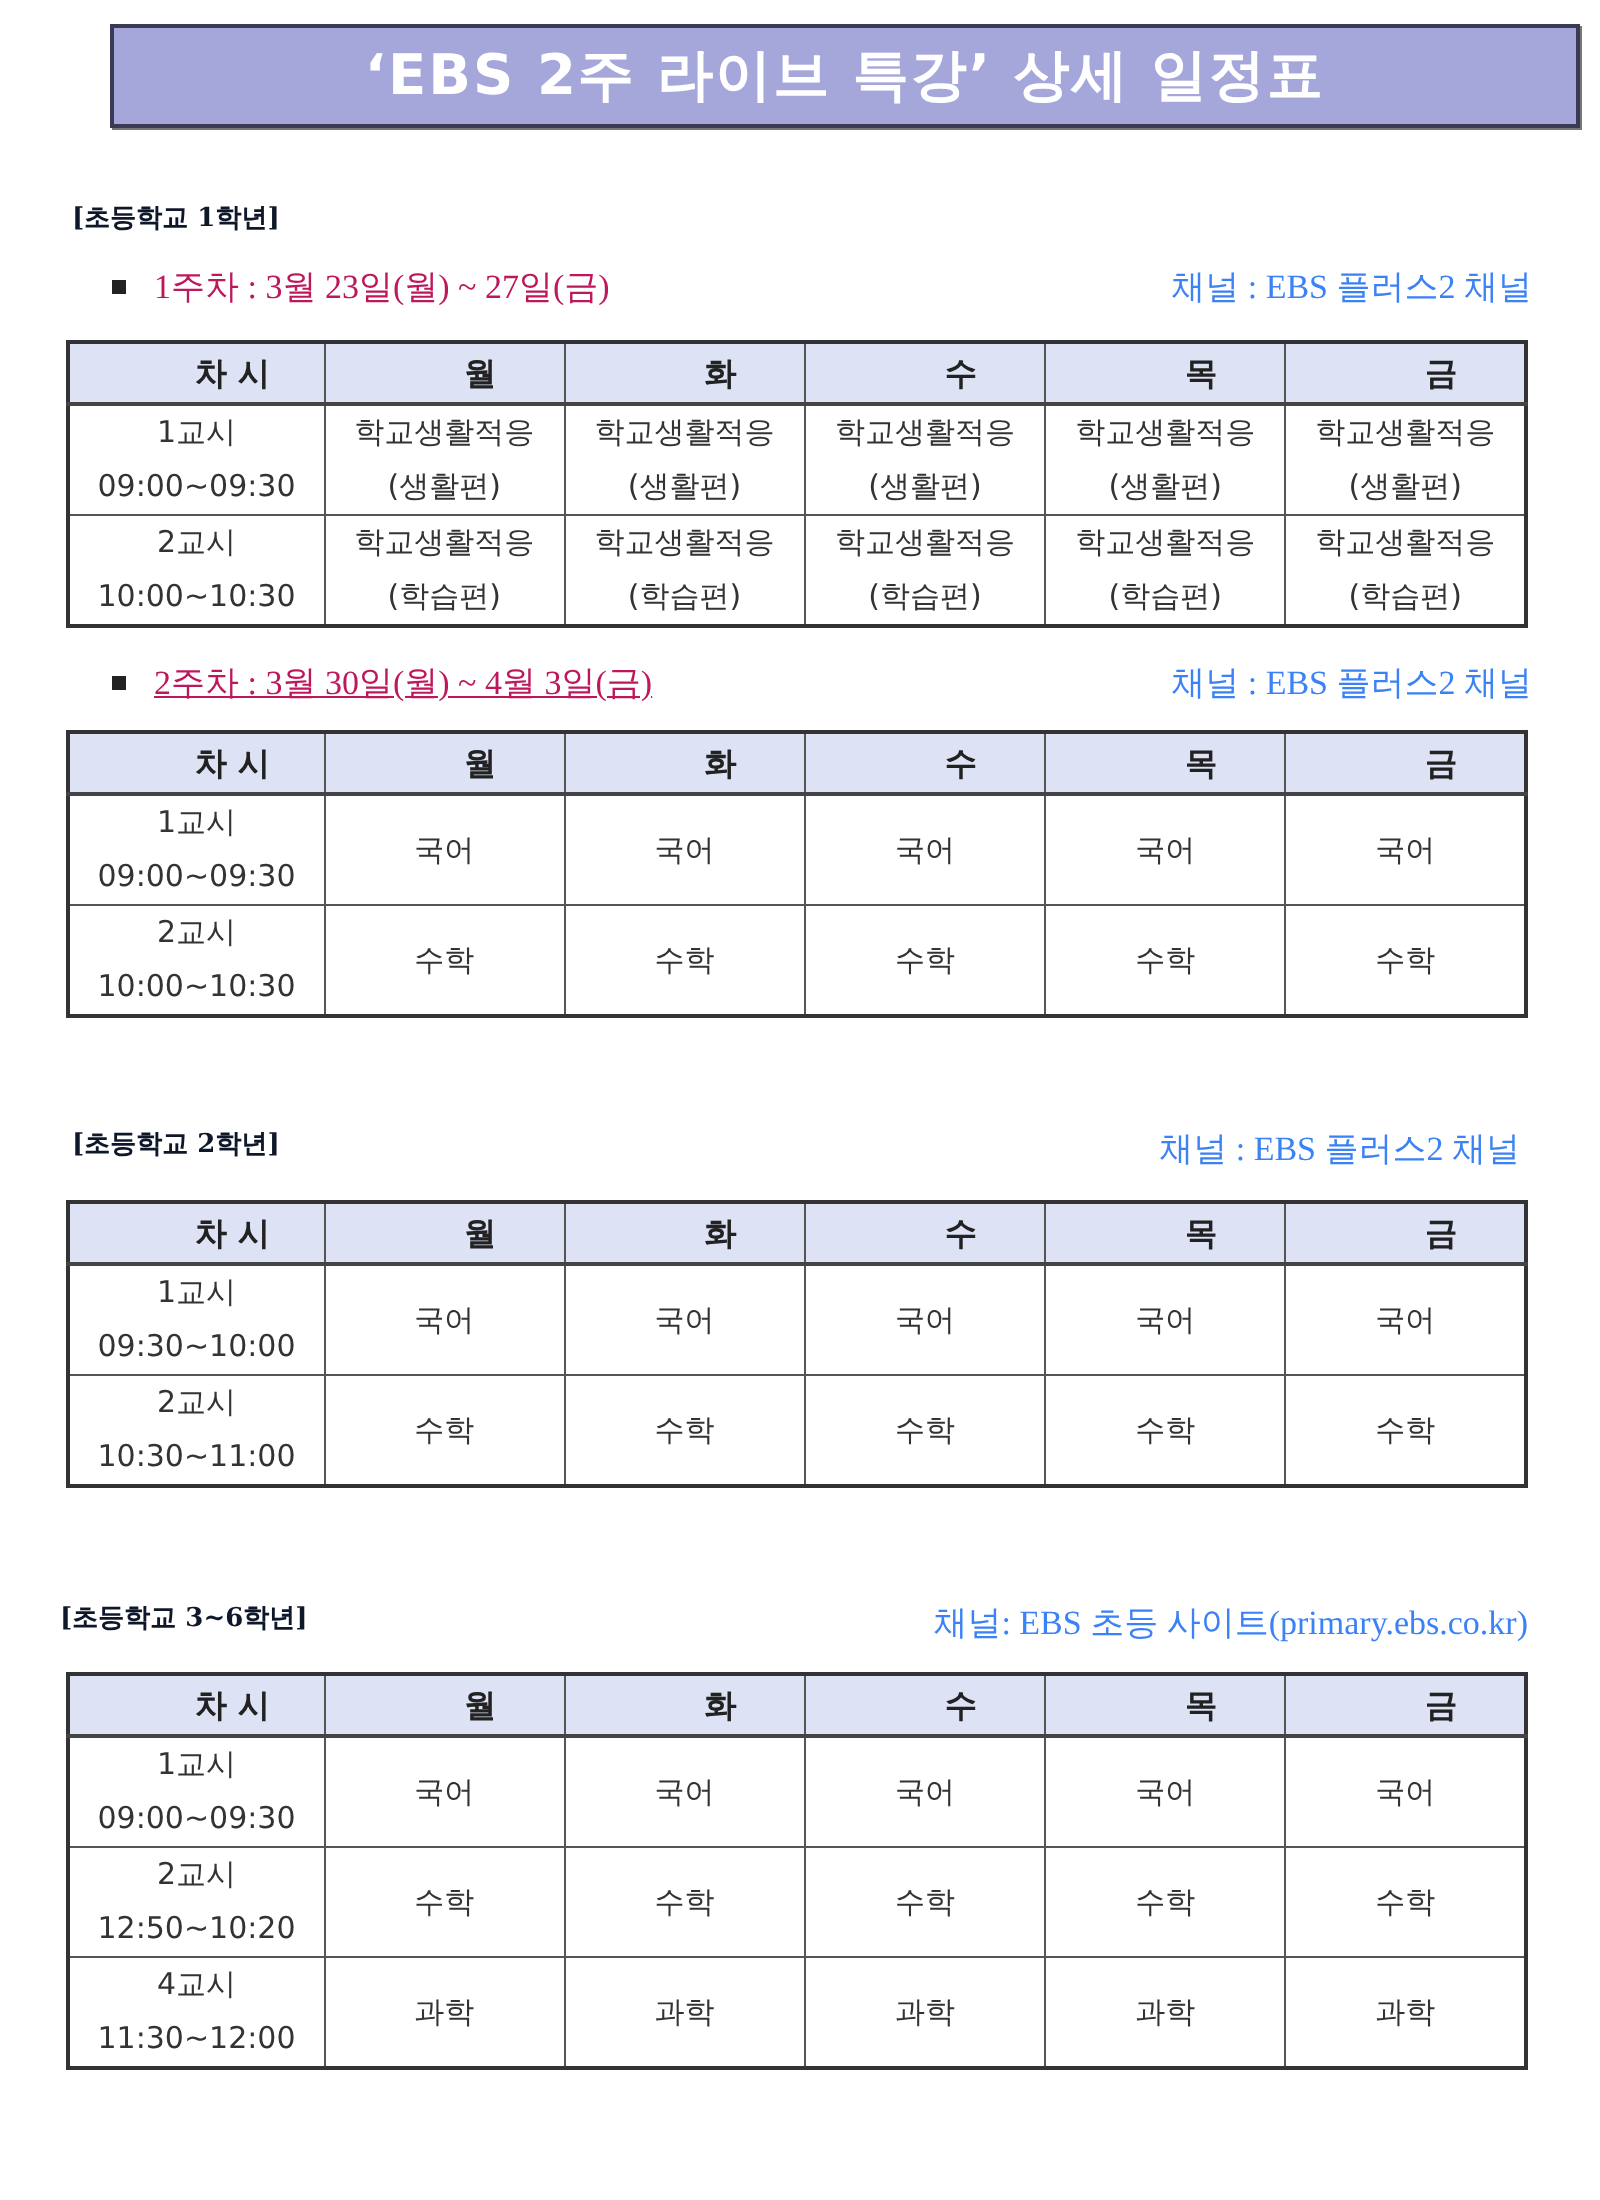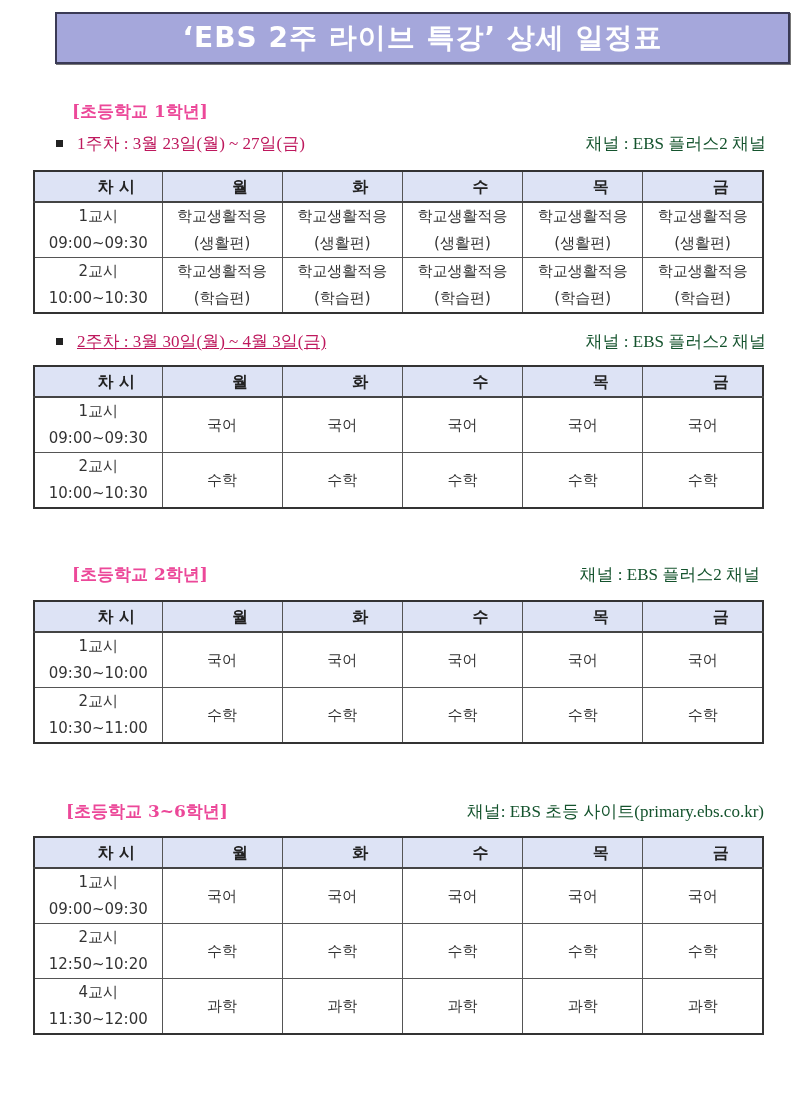--- a/index.html
+++ b/index.html
@@ -12,30 +12,30 @@
     box-shadow: 1px 1px 0 #777;
     display: flex; align-items: center; justify-content: center; margin-left: 24px;
   }
   .title-bar span {
     color: #ffffff; font-weight: bold; font-size: 28px; letter-spacing: 1px;
     font-family: "DejaVu Sans", sans-serif;
   }
 
   .section-title {
     position: absolute; font-family: "DejaVu Serif", "Liberation Serif", serif;
-    font-weight: bold; font-size: 17px; color: #ec4899; margin-left: 36px;
+    font-weight: bold; font-size: 13px; color: #0f172a;
   }
   .week-line {
     position: absolute; font-family: "Liberation Serif", "DejaVu Serif", serif;
     font-size: 17px; color: #be185d; display: flex; align-items: center;
   }
   .bullet { display: inline-block; width: 7px; height: 7px; background: #222; margin-right: 14px; }
   .channel {
     position: absolute; right: 34px; font-family: "Liberation Serif", "DejaVu Serif", serif;
-    font-size: 17px; color: #14532d; text-align: right;
+    font-size: 17px; color: #3b82f6; text-align: right;
   }
 
   table.sched {
     position: absolute; left: 33px; width: 731px;
     border-collapse: collapse; table-layout: fixed;
     border: 2px solid #333;
   }
   table.sched th, table.sched td {
     border: 1px solid #555; text-align: center; vertical-align: middle;
     font-size: 15px; color: #333; line-height: 27px;

